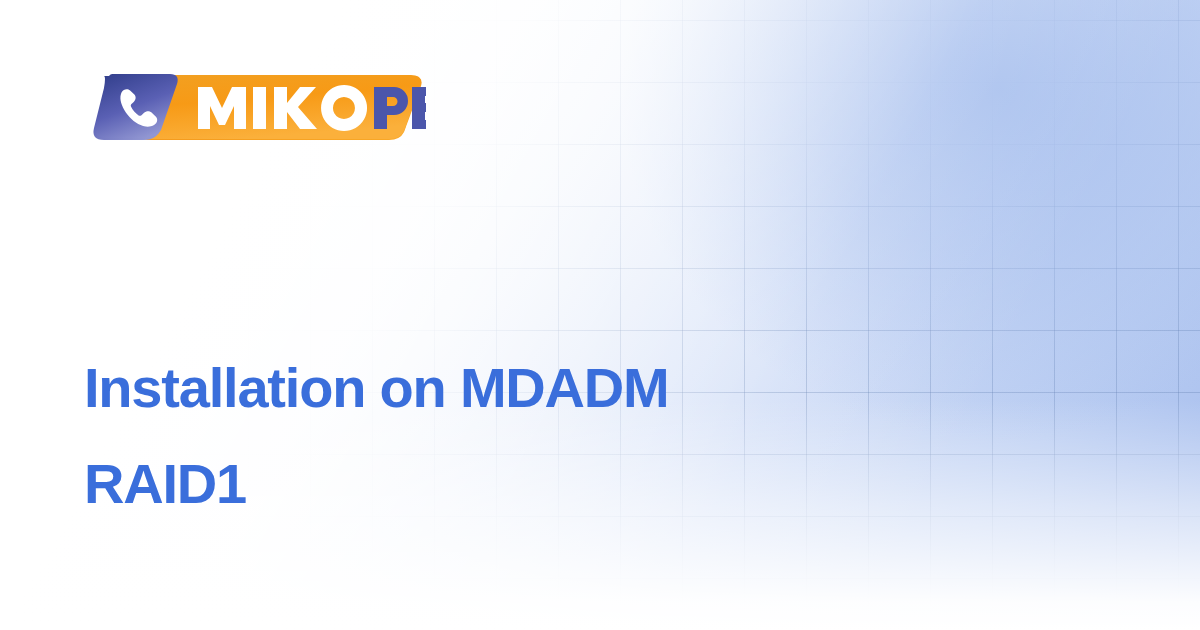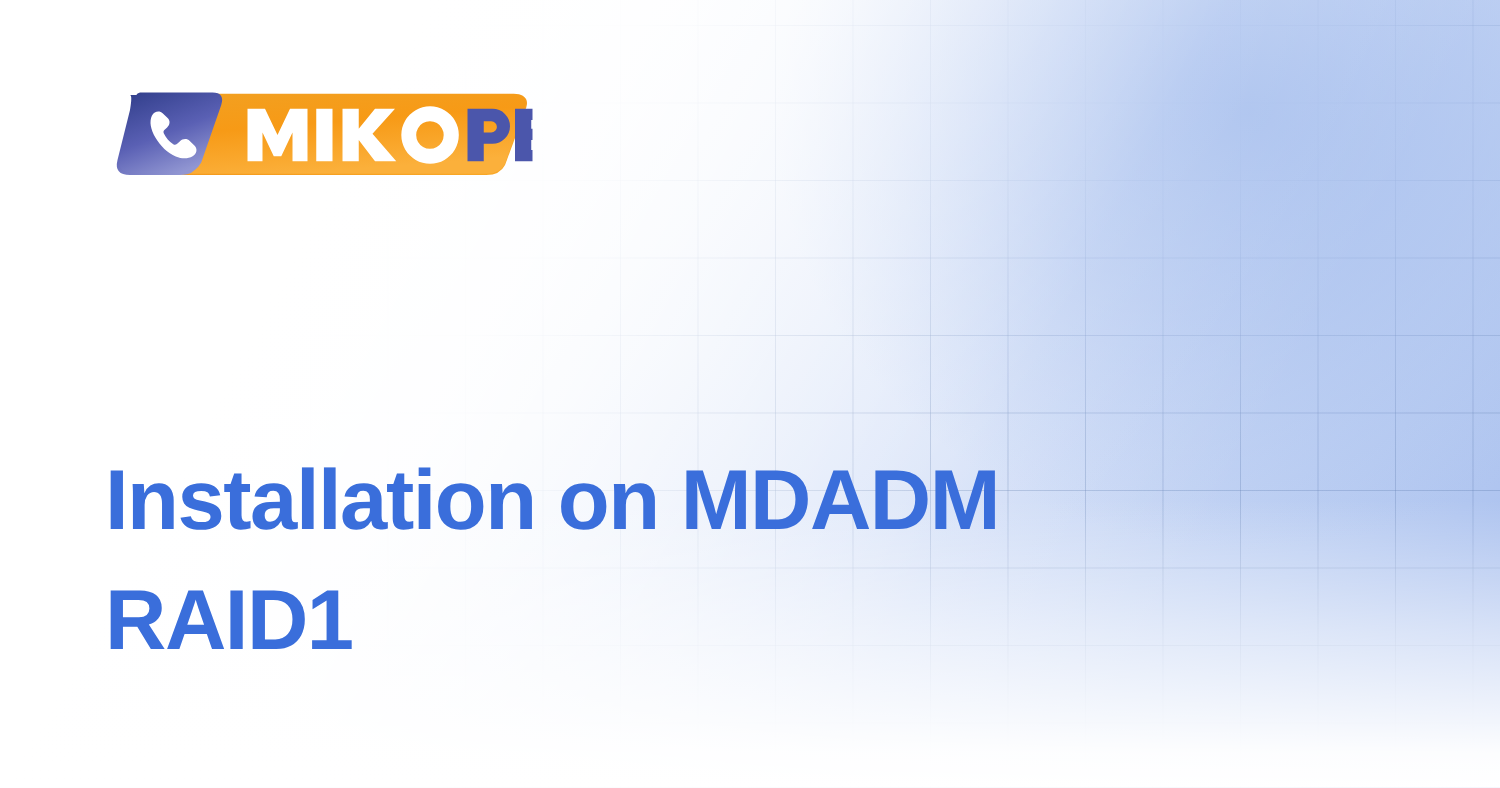--- a/index.html
+++ b/index.html
@@ -124,27 +124,27 @@
     top: 70px;
     width: 340px;
     height: 76px;
   }
   .logo svg { display: block; }
 
   
   .headline {
     position: absolute;
     left: 84px;
-    top: 352px;
+    top: 340px;
     width: 990px;
     margin: 0;
     color: #3a6edb;
     font-family: "Liberation Sans", sans-serif;
     font-weight: bold;
-    font-size: 68px;
+    font-size: 56px;
     line-height: 96px;
     letter-spacing: -1.2px;
     white-space: pre-line;
   }
 </style>
 </head>
 <body>
 
 <div class="og-card">
 

